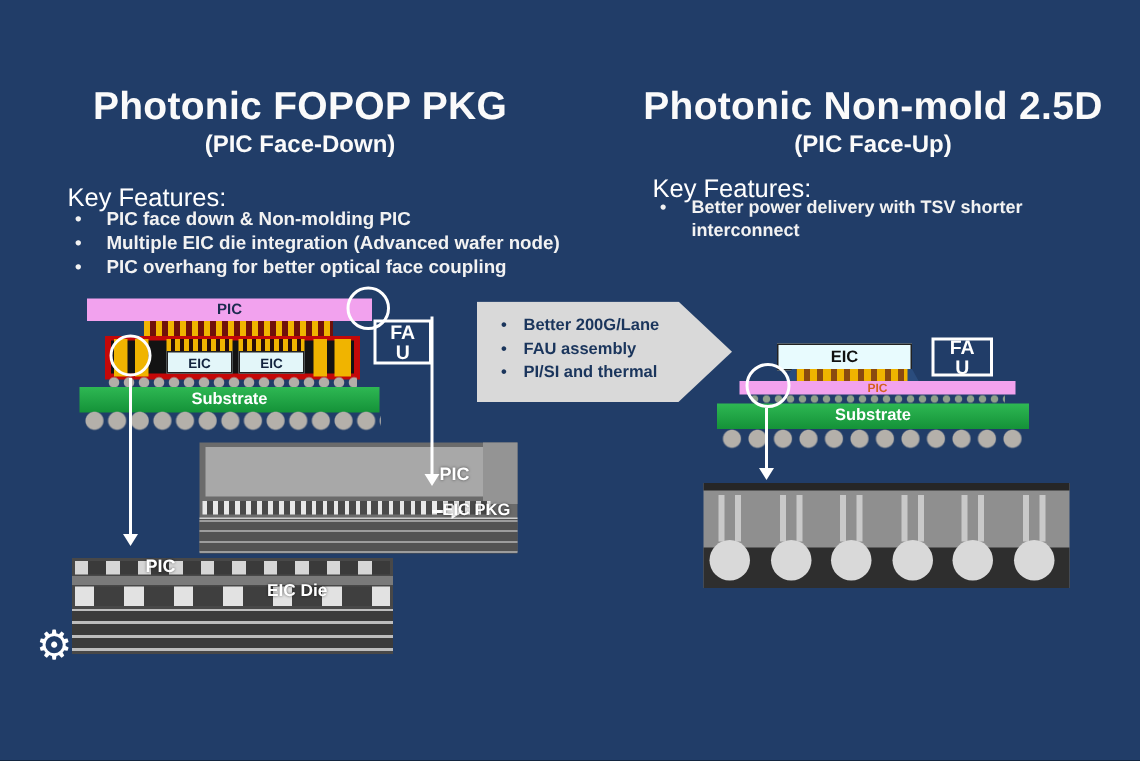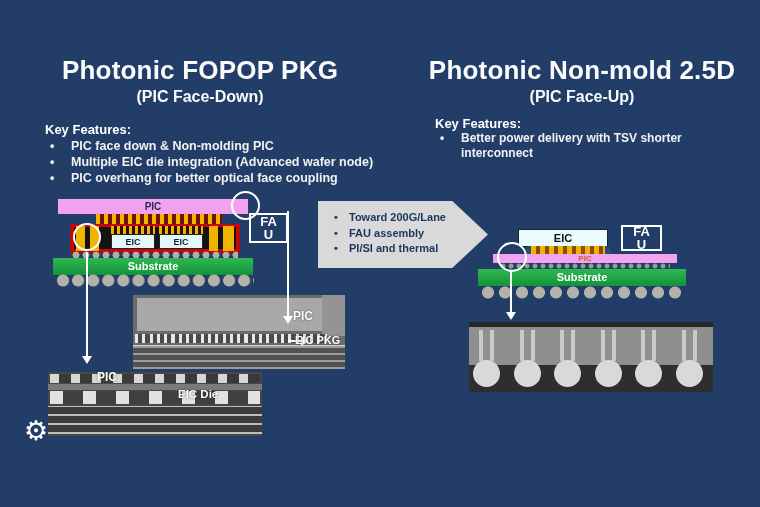--- a/index.html
+++ b/index.html
@@ -9,21 +9,21 @@
 
   
   .title{color:#fafafa;font-weight:bold;font-size:26px;text-align:center;letter-spacing:0.2px;}
   .subtitle{color:#fafafa;font-weight:bold;font-size:16px;text-align:center;}
   #left-title{left:30px;top:55px;width:340px;}
   #left-subtitle{left:30px;top:88px;width:340px;}
   #right-title{left:412px;top:55px;width:340px;}
   #right-subtitle{left:412px;top:88px;width:340px;}
 
   
-  .feat-head{color:#fff;font-weight:bold;font-size:13px;}
+  .feat-head{color:#fff;font-weight:normal;font-size:17px;}
   .feat-list{margin:0;padding:0;list-style:none;color:#f2f2f2;font-weight:600;}
   .feat-list li{position:relative;padding-left:26px;}
   .feat-list li::before{content:"\2022";position:absolute;left:5px;top:0;}
   #left-feat-head{left:45px;top:122px;}
   #left-feat-list{left:45px;top:138px;width:330px;font-size:12.5px;line-height:16px;}
   #right-feat-head{left:435px;top:116px;}
   #right-feat-list{left:435px;top:131px;width:315px;font-size:12px;line-height:15px;}
 
   
   #mid-arrow{left:318px;top:201px;width:170px;height:67px;background:#d9d9d9;
@@ -152,21 +152,21 @@
     <li>PIC overhang for better optical face coupling</li>
   </ul>
 
   <div class="abs feat-head" id="right-feat-head">Key Features:</div>
   <ul class="abs feat-list" id="right-feat-list">
     <li>Better power delivery with TSV shorter interconnect</li>
   </ul>
 
   <div class="abs" id="mid-arrow">
     <ul>
-      <li>Toward 200G/Lane</li>
+      <li>Better 200G/Lane</li>
       <li>FAU assembly</li>
       <li>PI/SI and thermal</li>
     </ul>
   </div>
 
   <div class="abs" id="l-pic">PIC</div>
   <div class="abs" id="l-topbumps"></div>
   <div class="abs" id="l-red">
     <div class="abs black"></div>
     <div class="abs pillar" id="l-pilA"></div>

